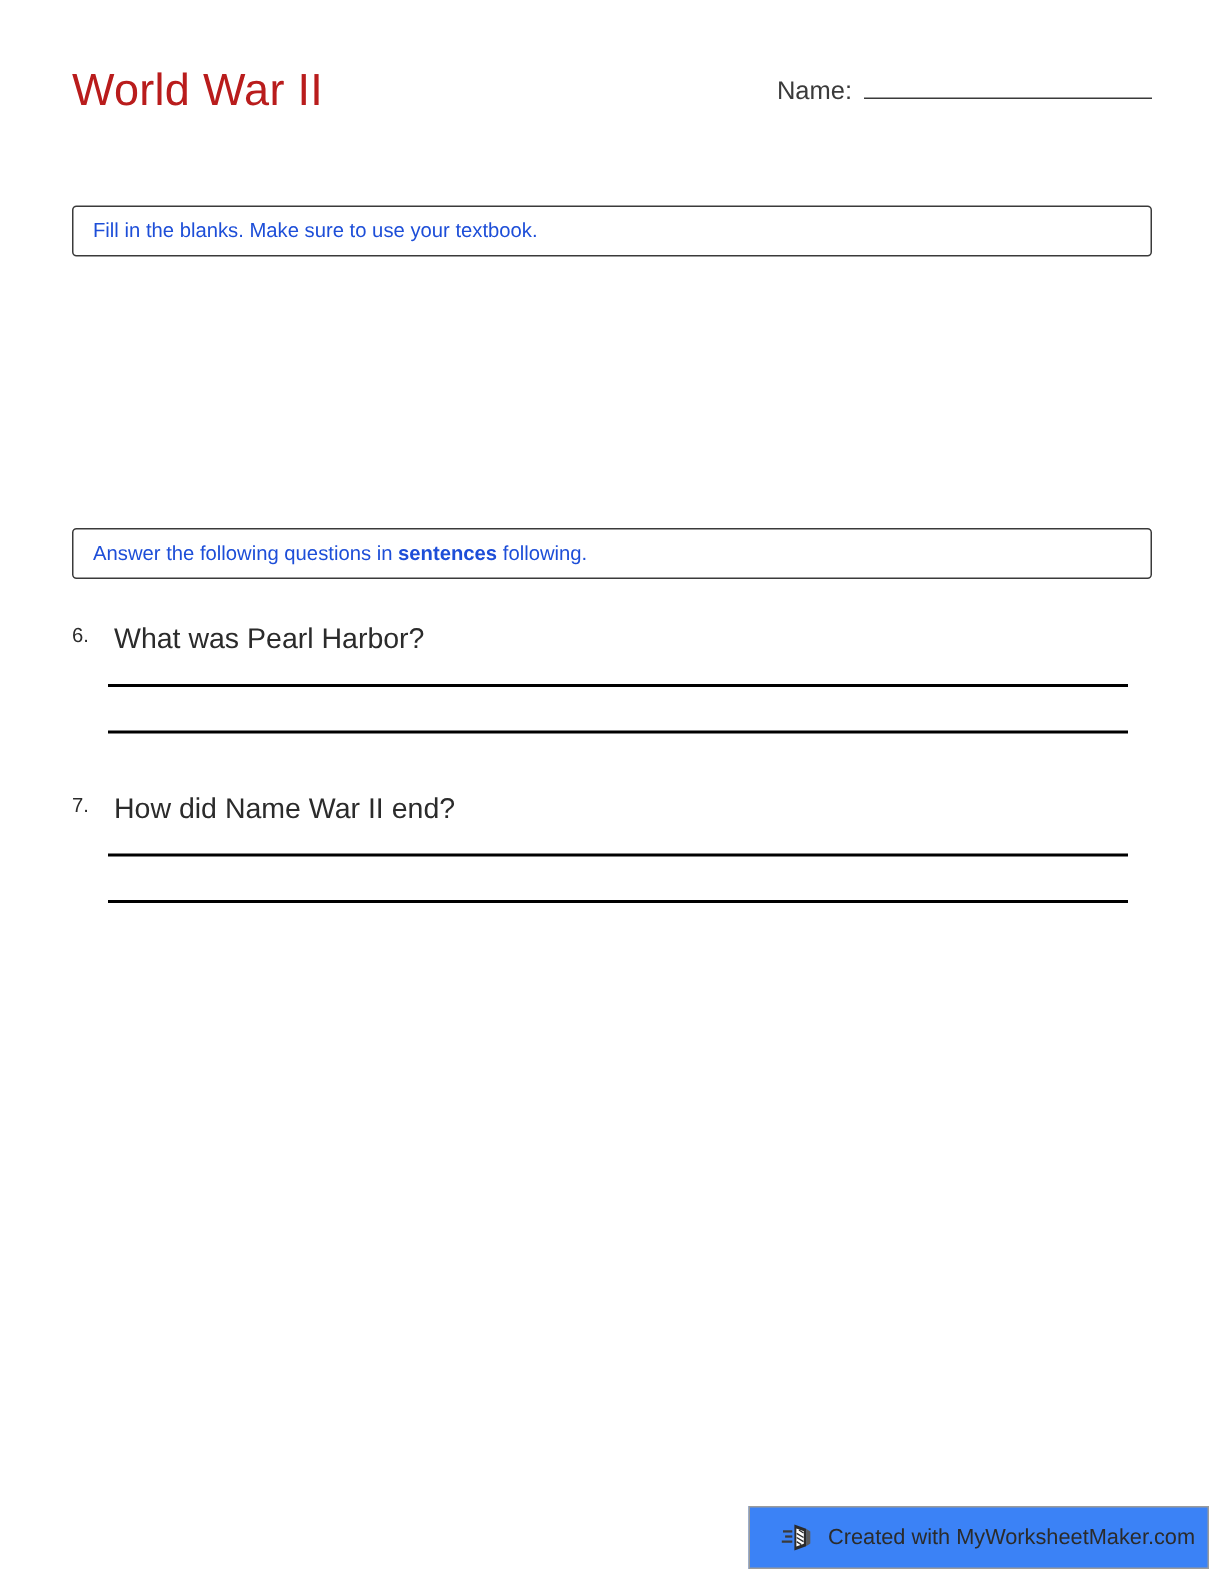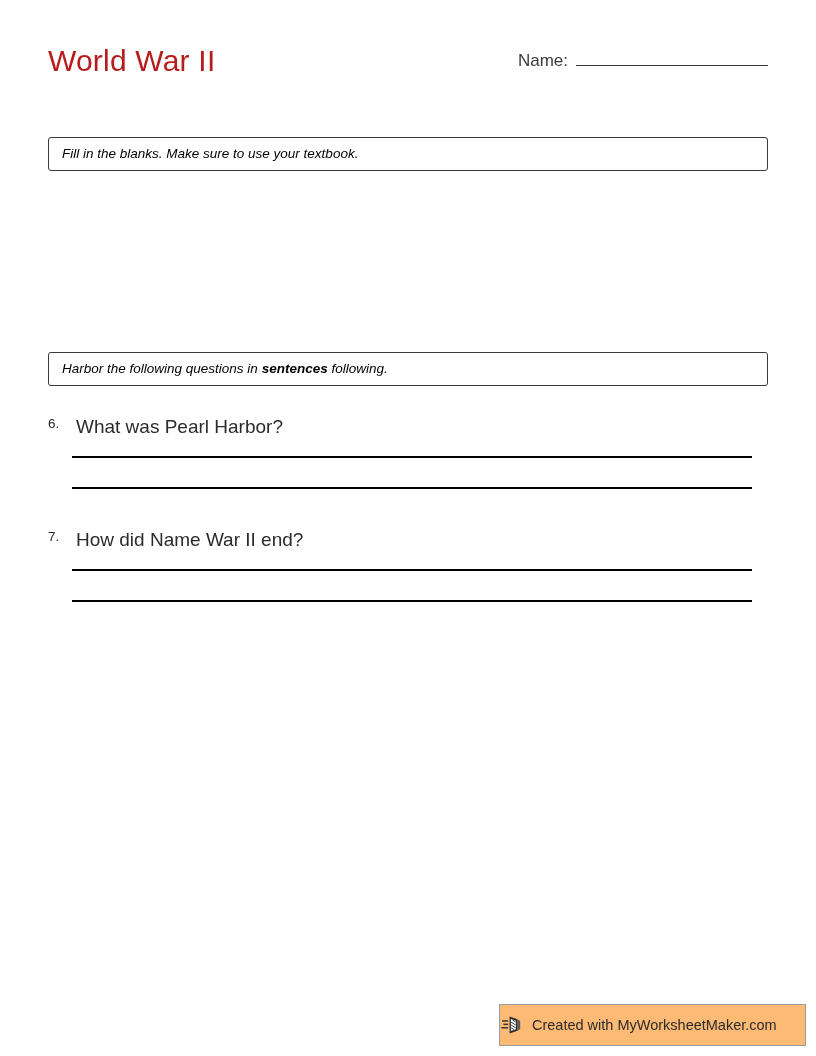--- a/index.html
+++ b/index.html
@@ -71,23 +71,22 @@
     box-sizing: border-box;
     border: 1.4px solid #3a3a3a;
     border-radius: 3px;
     background: #ffffff;
     display: flex;
     align-items: center;
     padding-left: 13px;
   }
   .instruction-box .instruction-text {
     font-size: 13.5px;
-    color: #000000;
+    color: #1d4ed8;
     line-height: 1;
-    font-style: italic;
   }
   #instruction-box-1 { top: 137px; }
   #instruction-box-2 { top: 352px; }
 
   .bold-word { font-weight: 700; }
 
   
   .blank-section {
     position: absolute;
     left: 48px;
@@ -135,24 +134,24 @@
 
   
   .footer-badge {
     position: absolute;
     left: 499px;
     top: 1004px;
     width: 307px;
     height: 42px;
     box-sizing: border-box;
     border: 1.2px solid #9b9b9b;
-    background: #fdba74;
+    background: #3b82f6;
     display: flex;
     align-items: center;
-    padding-left: 0;
+    padding-left: 20px;
   }
   .footer-logo {
     width: 24px;
     height: 24px;
     flex: none;
     margin-right: 8px;
     display: block;
   }
   .footer-text {
     font-size: 14.5px;
@@ -174,21 +173,21 @@
     </div>
   </div>
 
   <div class="instruction-box" id="instruction-box-1">
     <span class="instruction-text">Fill in the blanks. Make sure to use your textbook.</span>
   </div>
 
   <div class="blank-section"></div>
 
   <div class="instruction-box" id="instruction-box-2">
-    <span class="instruction-text"><span>Harbor the following questions in </span><span class="bold-word">sentences</span><span> following.</span></span>
+    <span class="instruction-text"><span>Answer the following questions in </span><span class="bold-word">sentences</span><span> following.</span></span>
   </div>
 
   <div class="question-block" id="question-block-6">
     <div class="question-row">
       <span class="question-number">6.</span>
       <span class="question-text">What was Pearl Harbor?</span>
     </div>
     <div class="answer-lines">
       <div class="answer-line"></div>
       <div class="answer-line"></div>

